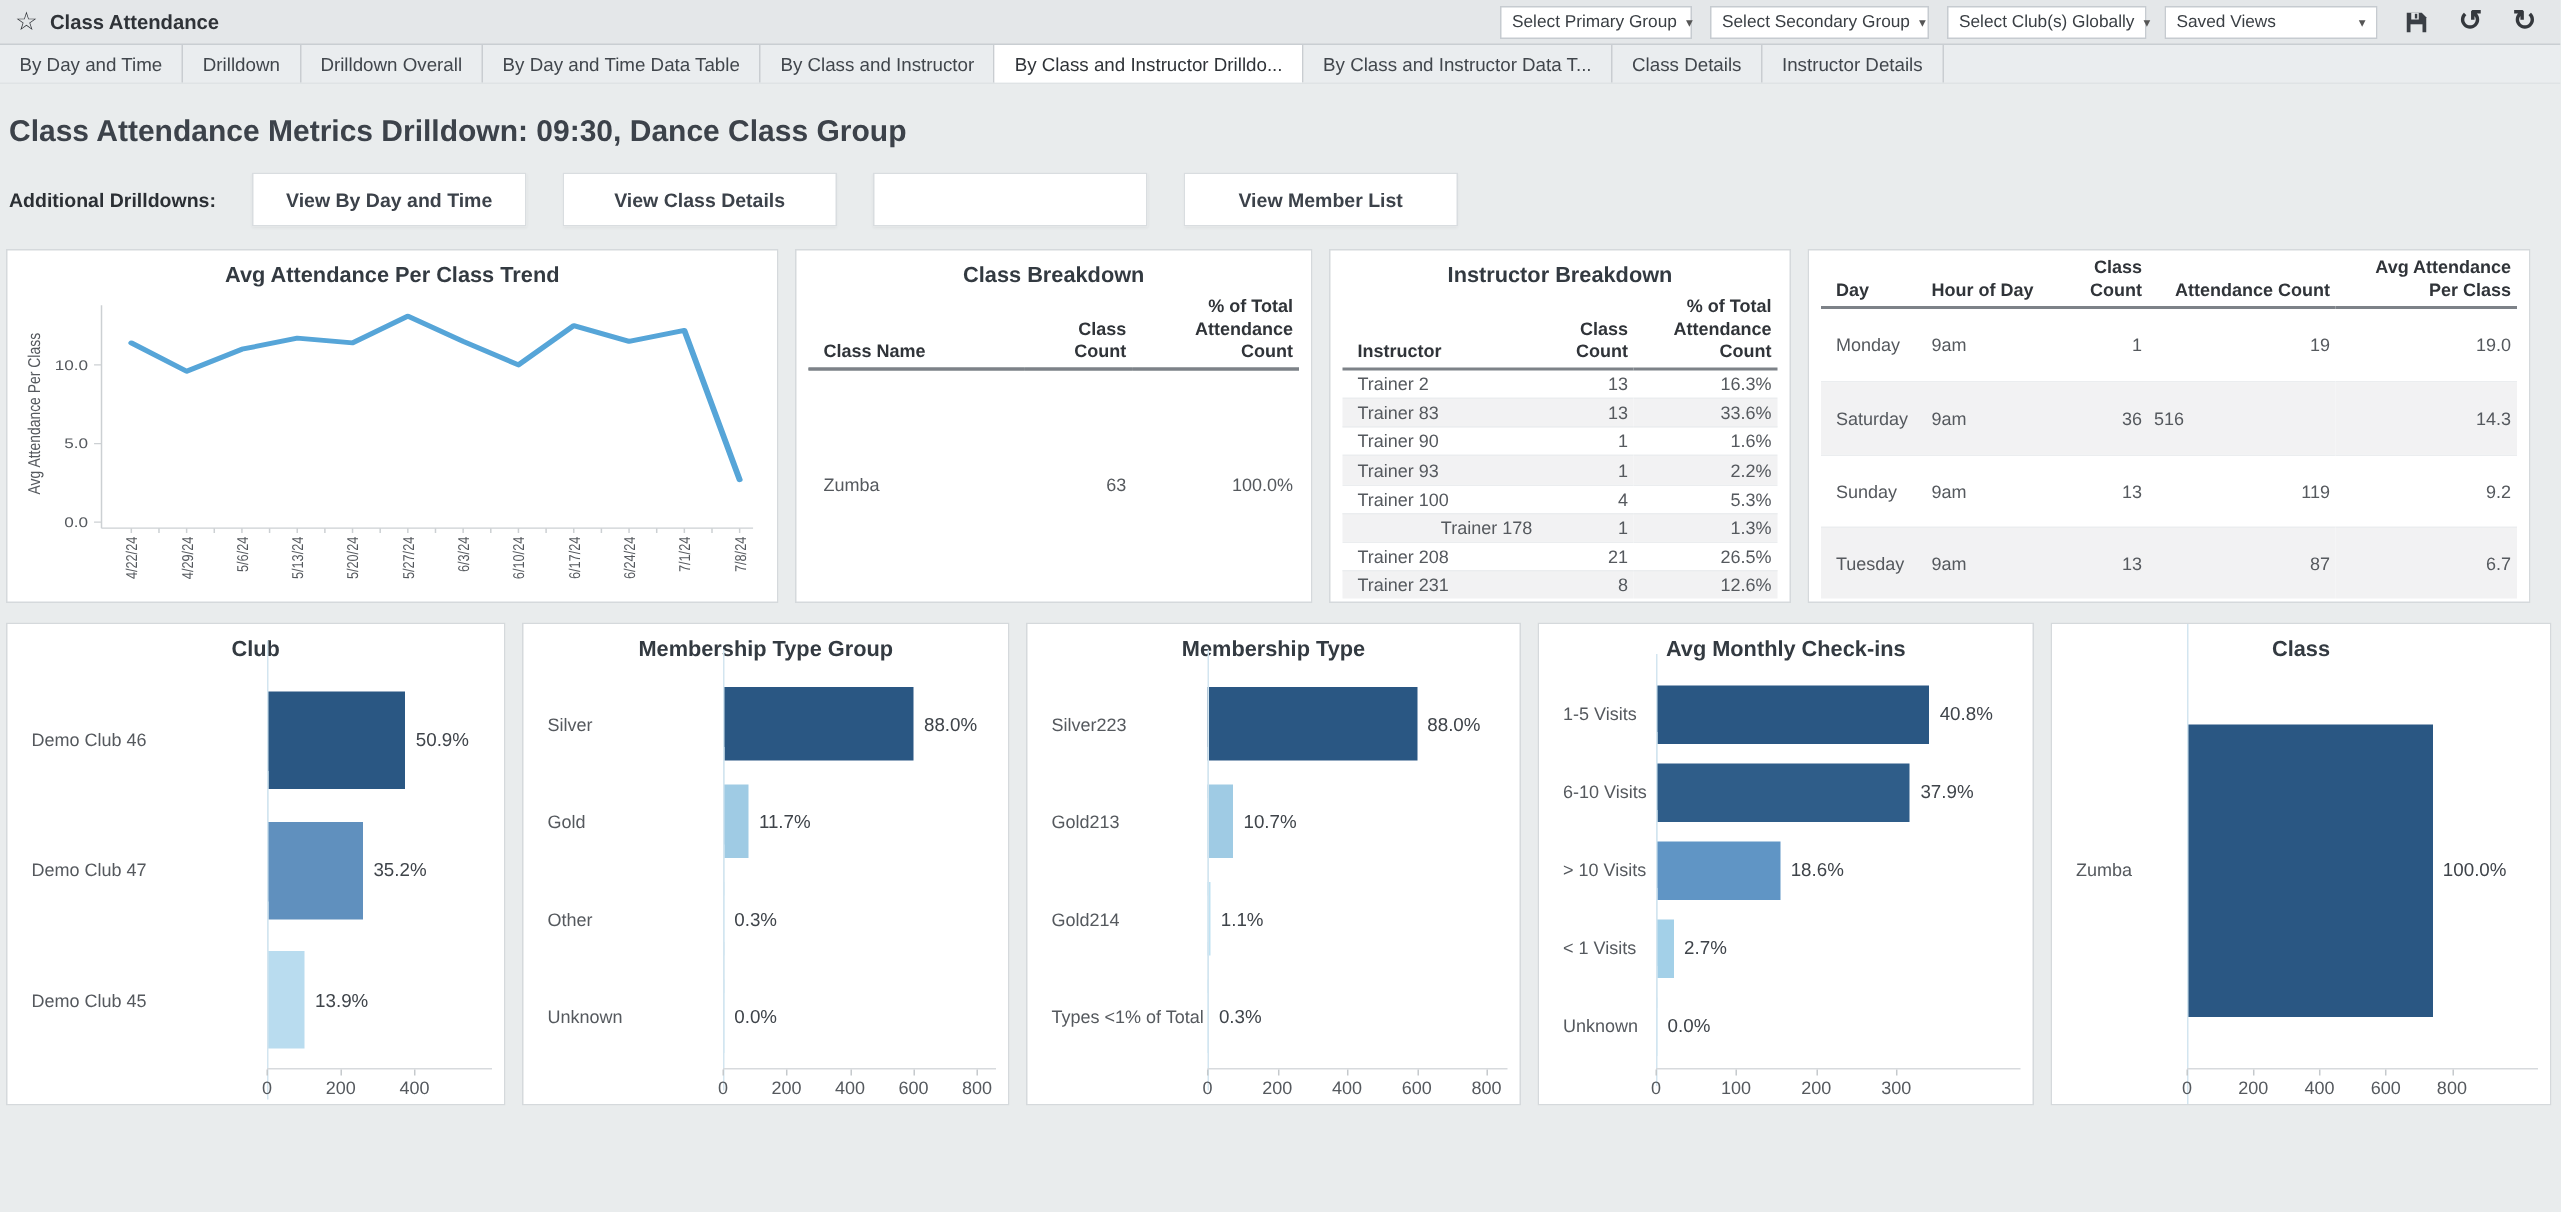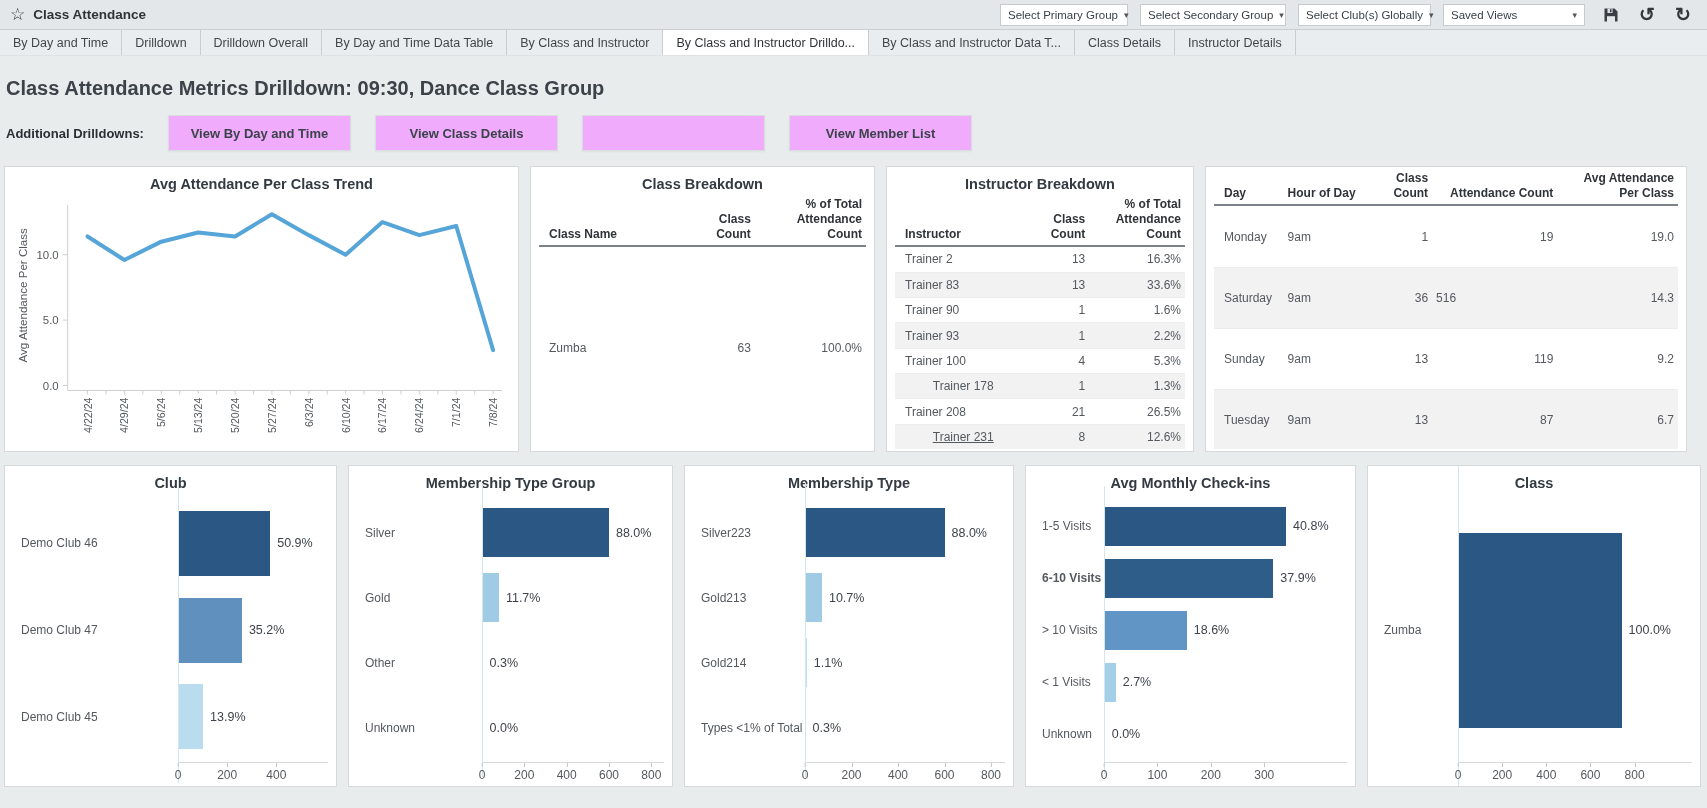--- a/index.html
+++ b/index.html
@@ -27,28 +27,28 @@
     font-size:12.5px; color:#41464c; border-bottom:1px solid #dfe3e5; }
   .tab { display:flex; align-items:center; padding:0 13px;
     border-right:1px solid #c9cdd1; white-space:nowrap; cursor:pointer; }
   .tab.active { background:#ffffff; color:#2f3338; }
 
   
   .page-title { font-size:20px; font-weight:bold; color:#3c424a;
     padding:21px 6px 15px; }
   .drilldowns { display:flex; align-items:center; gap:24px; padding:0 6px 15px; }
   .dd-label { font-size:13px; font-weight:bold; color:#2b2f34; }
-  .dd-btn { width:183px; height:36px; background:#f0abfc; border:1px solid #d9dde0;
+  .dd-btn { width:183px; height:36px; background:#ffffff; border:1px solid #d9dde0;
     font-size:13px; font-weight:bold; color:#3c424a; display:flex;
     align-items:center; justify-content:center; cursor:pointer;
     box-shadow:0 1px 2px rgba(0,0,0,.05); font-family:inherit; }
 
   
   .row { display:flex; gap:11px; padding:0 4px; }
-  .row1 { height:286px; }
+  .row1 { height:236px; }
   .row2 { height:322px; margin-top:13px; }
   .panel { background:#fff; border:1px solid #d5d9dc; display:flex;
     flex-direction:column; overflow:hidden; }
   .panel h3 { margin:9px 6px 1px; text-align:center; font-size:14.5px;
     font-weight:bold; color:#333a41; }
   .chart-host { flex:1; min-height:0; position:relative; padding:4px 8px 2px; }
   .p-trend{width:515px}.p-classbd{width:345px}.p-instr{width:308px}.p-daytime{width:482px}
   .p-club{width:333px}.p-mtg{width:325px}.p-mt{width:330px}.p-checkins{width:331px}.p-class{width:334px}
 
   
@@ -239,31 +239,31 @@
               <td style="text-align: left;">Trainer 93</td>
               <td style="text-align: right;">1</td>
               <td style="text-align: right;">2.2%</td>
             </tr>
             <tr>
               <td style="text-align: left;">Trainer 100</td>
               <td style="text-align: right;">4</td>
               <td style="text-align: right;">5.3%</td>
             </tr>
             <tr>
-              <td style="text-align: center;">Trainer 178</td>
+              <td style="text-align: right;">Trainer 178</td>
               <td style="text-align: right;">1</td>
               <td style="text-align: right;">1.3%</td>
             </tr>
             <tr>
               <td style="text-align: left;">Trainer 208</td>
               <td style="text-align: right;">21</td>
               <td style="text-align: right;">26.5%</td>
             </tr>
             <tr>
-              <td style="text-align: center; text-decoration: underline;">Trainer 231</td>
+              <td style="text-align: left;">Trainer 231</td>
               <td style="text-align: right;">8</td>
               <td style="text-align: right;">12.6%</td>
             </tr>
           </tbody>
         </table>
       </div>
   </div>
   <div class="panel p-daytime">
     <div class="chart-host">
         <table class="dtable">
@@ -441,21 +441,21 @@
         <div class="barchart">
           <div class="bar-rows">
             <div class="bar-row">
               <div class="bar-cat" style="width: 70px;">1-5 Visits</div>
               <div class="bar-track">
                 <div class="bar" style="width: 74.9451%; background: rgb(42, 87, 131);"></div>
                 <div class="bar-val" style="left: calc(74.9451% + 7px);">40.8%</div>
               </div>
             </div>
             <div class="bar-row">
-              <div class="bar-cat" style="width: 70px; font-weight: bold;">6-10 Visits</div>
+              <div class="bar-cat" style="width: 70px;">6-10 Visits</div>
               <div class="bar-track">
                 <div class="bar" style="width: 69.6703%; background: rgb(47, 93, 137);"></div>
                 <div class="bar-val" style="left: calc(69.6703% + 7px);">37.9%</div>
               </div>
             </div>
             <div class="bar-row">
               <div class="bar-cat" style="width: 70px;">&gt; 10 Visits</div>
               <div class="bar-track">
                 <div class="bar" style="width: 34.0659%; background: rgb(96, 149, 197);"></div>
                 <div class="bar-val" style="left: calc(34.0659% + 7px);">18.6%</div>

